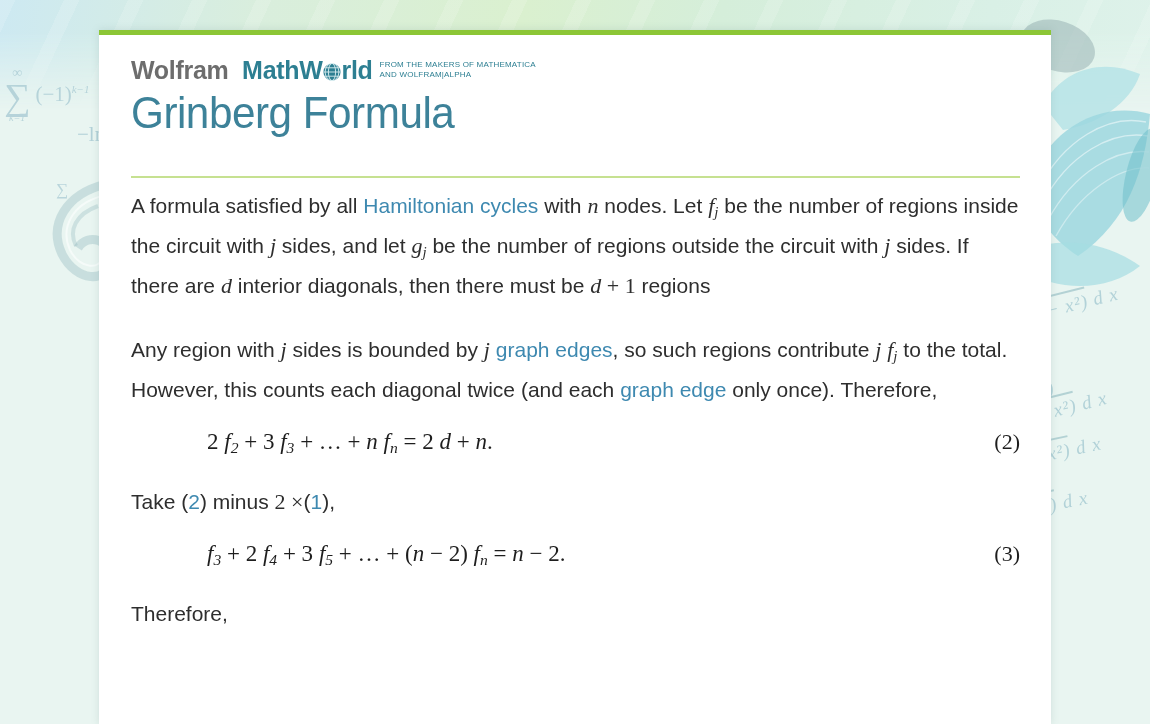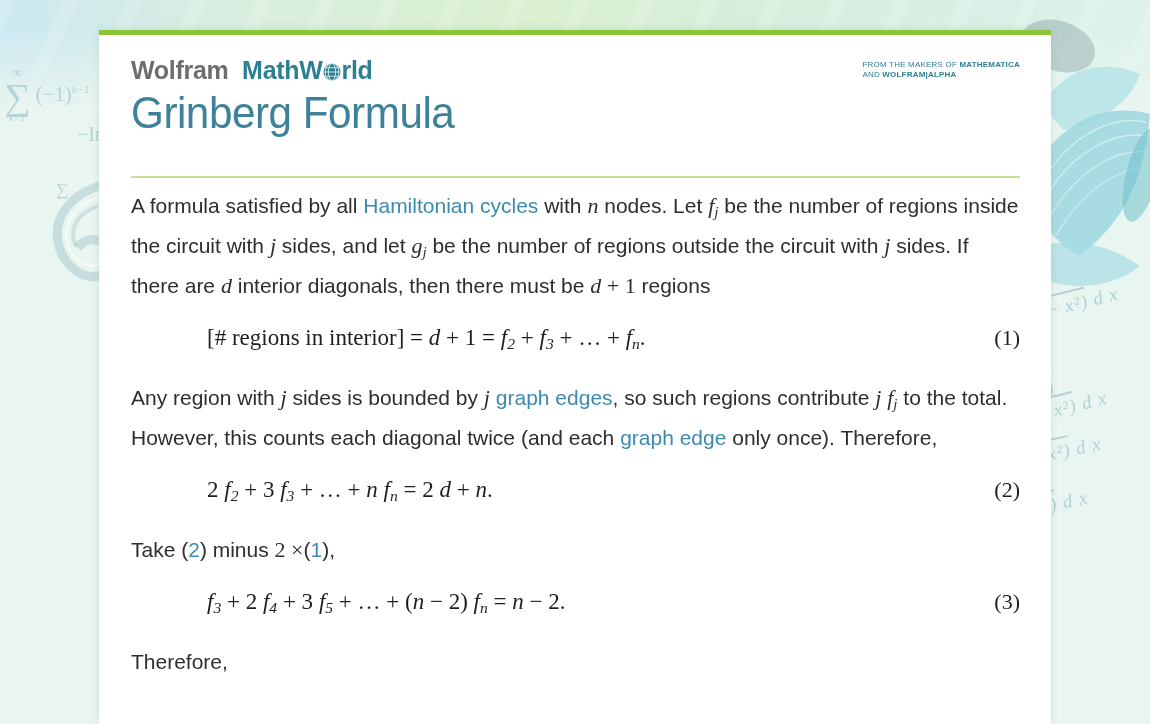--- a/index.html
+++ b/index.html
@@ -38,27 +38,27 @@
   .frag .bar{border-top:2px double rgba(150,190,197,.65);padding-top:2px;}
   svg.swirl{position:absolute;left:36px;top:166px;z-index:1;}
   svg.leaves{position:absolute;left:1008px;top:0;z-index:1;}
   
   .card{
     position:absolute;left:99px;top:30px;width:952px;height:694px;z-index:2;
     background:#ffffff;border-top:5px solid #8cc636;box-sizing:border-box;
     padding:0 31px 0 32px;box-shadow:0 0 8px rgba(90,130,120,.18);
   }
   
-  .logo-row{margin-top:23px;display:flex;align-items:flex-start;justify-content:space-between;}
+  .logo-row{margin-top:23px;display:flex;align-items:flex-start;}
   .logo-main{font-size:25px;font-weight:600;letter-spacing:-.3px;line-height:1;white-space:nowrap;}
   .logo-wolfram{color:#6d6d6d;}
   .logo-mathworld{color:#2d7f92;margin-left:7px;}
   .globe{vertical-align:-2px;margin:0 .5px;}
   .tagline{margin:2px 0 0 7px;font-size:8px;line-height:10px;color:#2d7f92;letter-spacing:.2px;white-space:nowrap;}
-  .tagline b{font-weight:700;}
+  .tagline b{font-weight:400;}
   
   .page-title{
     margin-top:7px;font-size:44px;font-weight:400;color:#3d8299;line-height:46px;
     letter-spacing:-.5px;display:inline-block;transform:scaleX(.96);transform-origin:left;
   }
   .title-rule{border:none;border-top:2px solid #c6e191;margin:11px 0 0 0;}
   
   .para{font-size:21px;line-height:40px;color:#2e2e2e;margin:24px 0 0 0;}
   .para.first{margin-top:8px;}
   .seg-i{font-family:"Liberation Serif",serif;font-style:italic;font-size:22px;}
@@ -138,24 +138,20 @@
     </span>
   </div>
 
   <div>
     <h1 class="page-title">Grinberg Formula</h1>
   </div>
   <hr class="title-rule">
 
   <p class="para first"><span class="seg-t">A formula satisfied by all </span><span class="seg-a">Hamiltonian cycles</span><span class="seg-t"> with </span><span class="seg-i">n</span><span class="seg-t"> nodes. Let </span><span class="seg-i">f<sub>j</sub></span><span class="seg-t"> be the number of regions inside the circuit with </span><span class="seg-i">j</span><span class="seg-t"> sides, and let </span><span class="seg-i">g<sub>j</sub></span><span class="seg-t"> be the number of regions outside the circuit with </span><span class="seg-i">j</span><span class="seg-t"> sides. If there are </span><span class="seg-i">d</span><span class="seg-t"> interior diagonals, then there must be </span><span class="seg-i">d</span><span class="seg-r"> + 1</span><span class="seg-t"> regions</span></p>
 
-  <div class="eqrow">
-    <span><span class="seg-r">[# regions in interior] = </span><span class="seg-i">d</span><span class="seg-r"> + 1 = </span><span class="seg-i">f<sub>2</sub></span><span class="seg-r"> + </span><span class="seg-i">f<sub>3</sub></span><span class="seg-r"> + … + </span><span class="seg-i">f<sub>n</sub></span><span class="seg-r">.</span></span>
-    <span class="eqnum">(1)</span>
-  </div>
 
   <p class="para"><span class="seg-t">Any region with </span><span class="seg-i">j</span><span class="seg-t"> sides is bounded by </span><span class="seg-i">j</span><span class="seg-t"> </span><span class="seg-a">graph edges</span><span class="seg-t">, so such regions contribute </span><span class="seg-i">j</span><span class="seg-t"> </span><span class="seg-i">f<sub>j</sub></span><span class="seg-t"> to the total. However, this counts each diagonal twice (and each </span><span class="seg-a">graph edge</span><span class="seg-t"> only once). Therefore,</span></p>
 
   <div class="eqrow">
     <span><span class="seg-r">2 </span><span class="seg-i">f<sub>2</sub></span><span class="seg-r"> + 3 </span><span class="seg-i">f<sub>3</sub></span><span class="seg-r"> + … + </span><span class="seg-i">n</span><span class="seg-r"> </span><span class="seg-i">f<sub>n</sub></span><span class="seg-r"> = 2 </span><span class="seg-i">d</span><span class="seg-r"> + </span><span class="seg-i">n</span><span class="seg-r">.</span></span>
     <span class="eqnum">(2)</span>
   </div>
 
   <p class="para"><span class="seg-t">Take (</span><span class="seg-a">2</span><span class="seg-t">) minus </span><span class="seg-r">2 ×</span><span class="seg-t">(</span><span class="seg-a">1</span><span class="seg-t">),</span></p>
 

